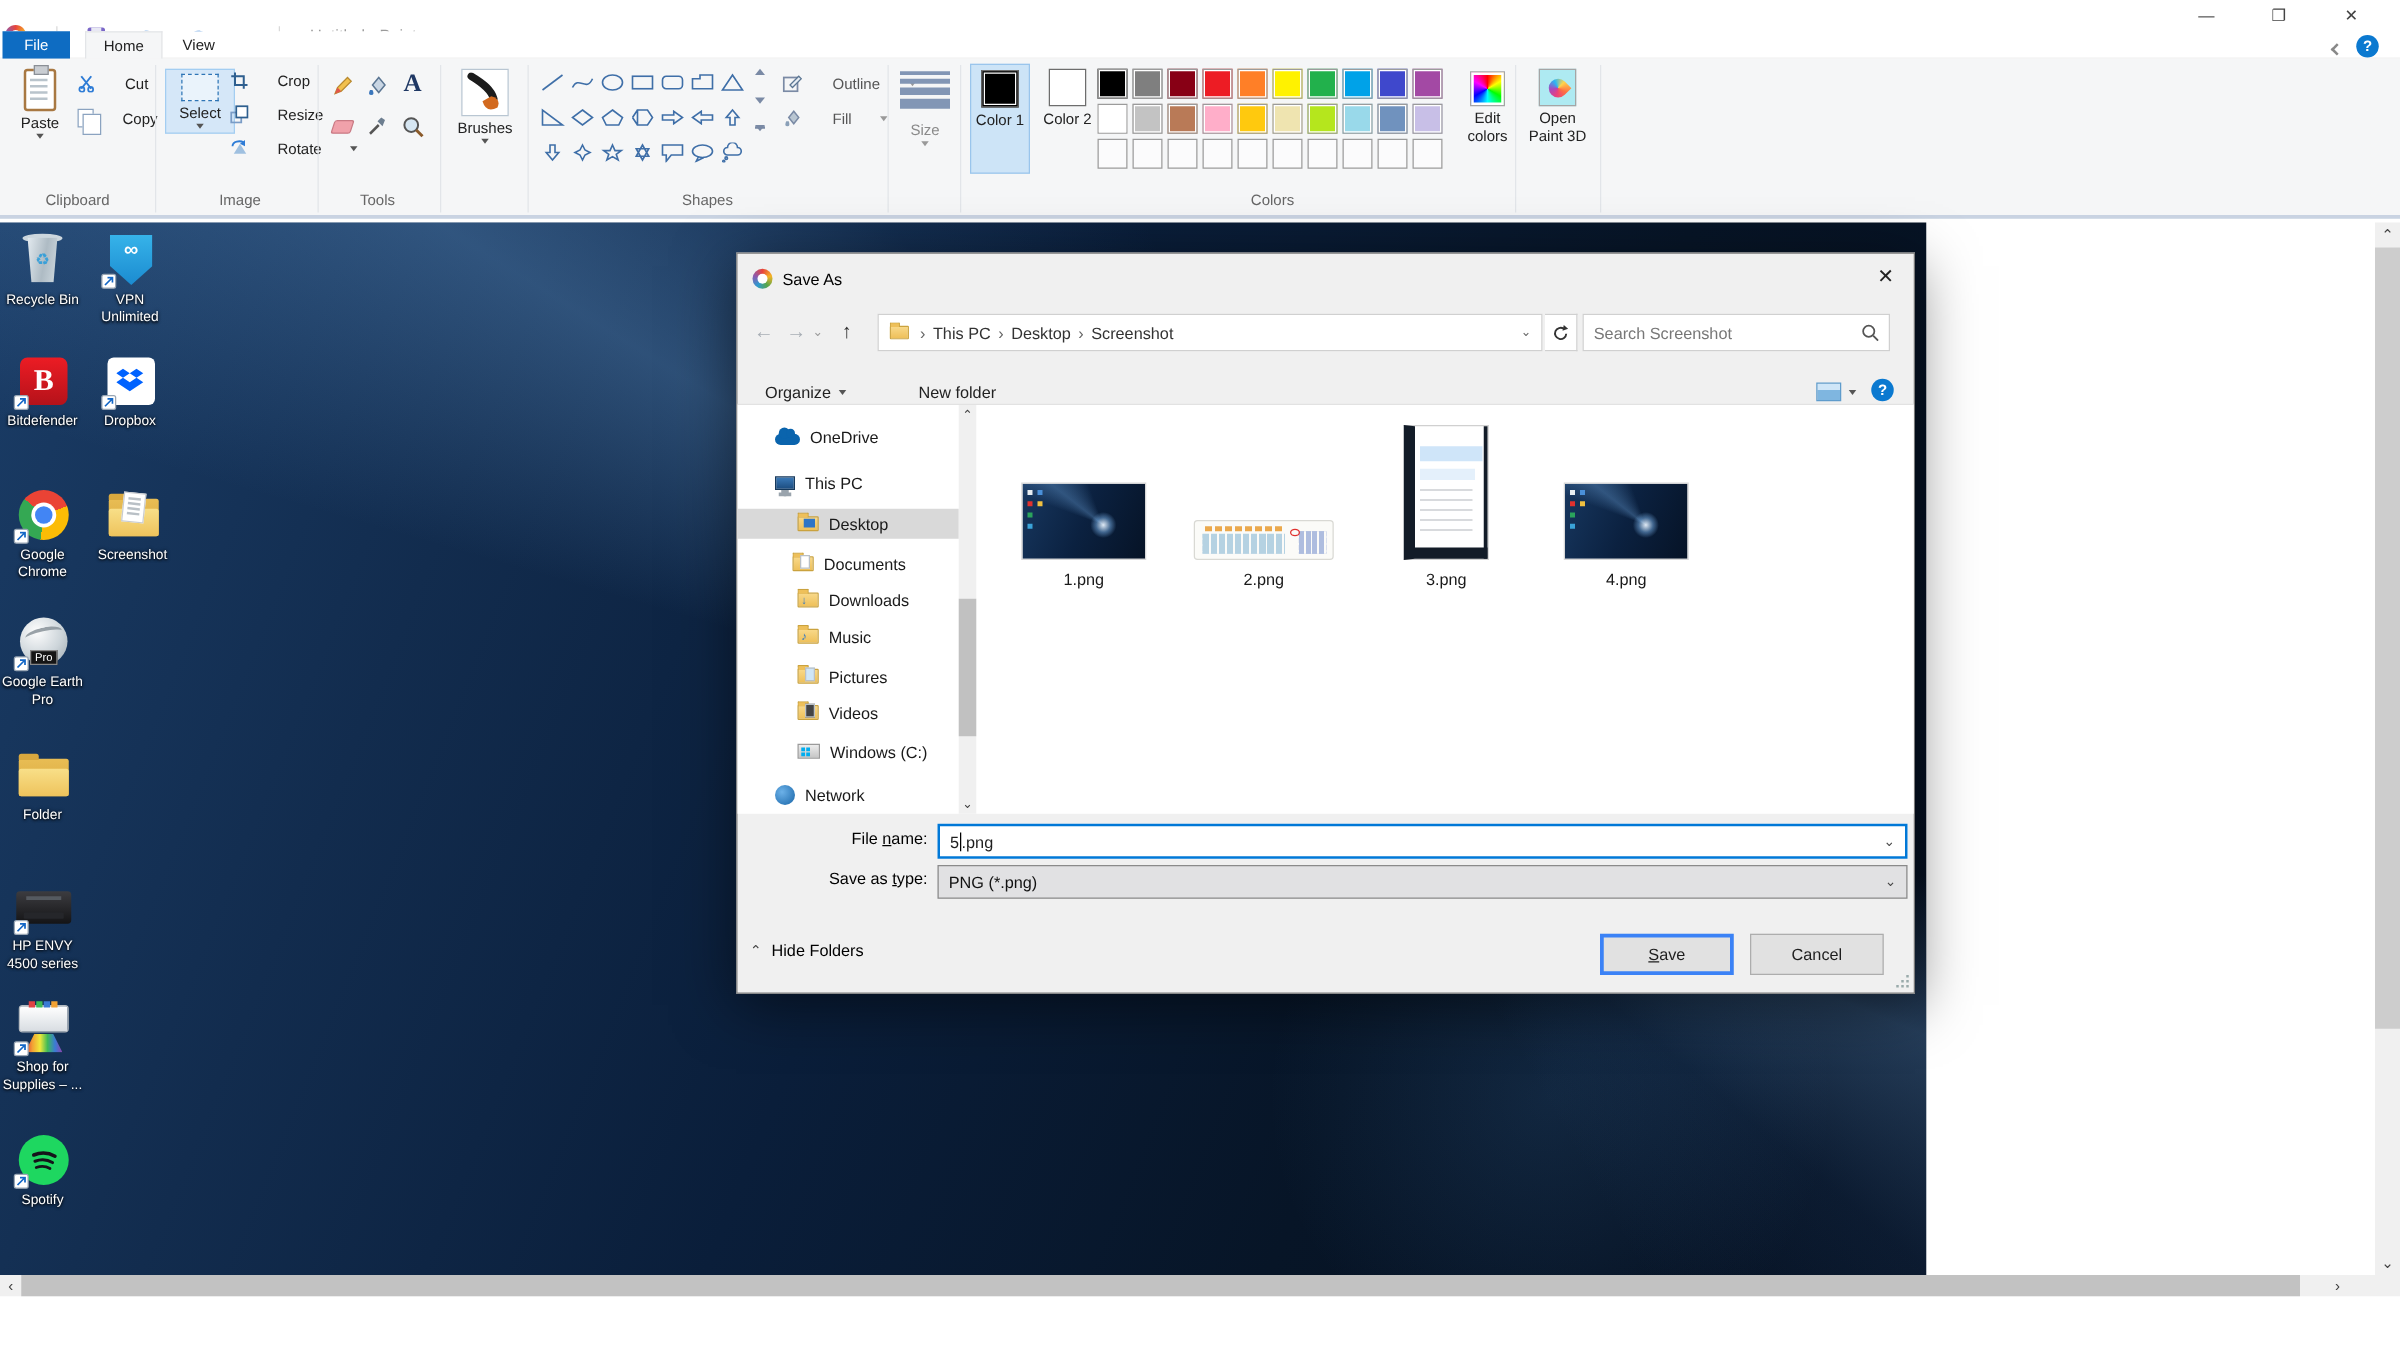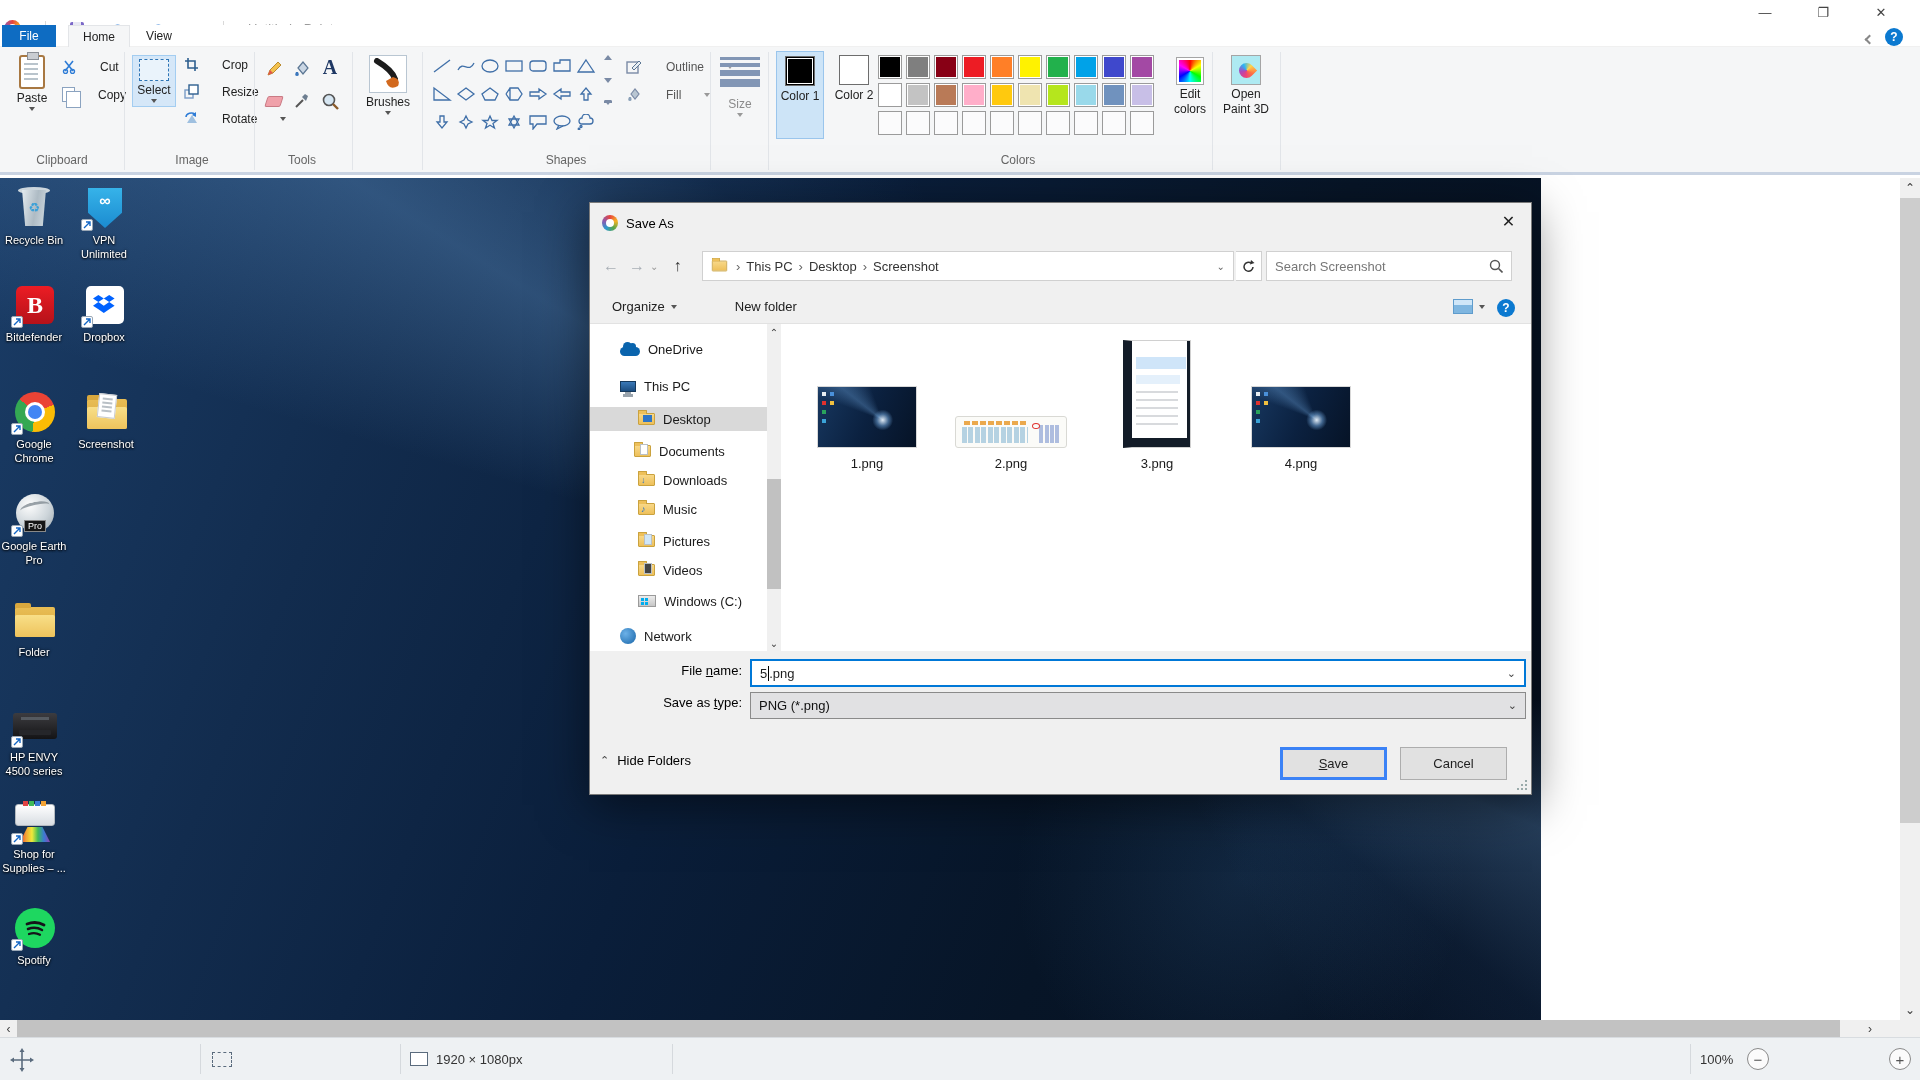--- a/index.html
+++ b/index.html
@@ -115,21 +115,21 @@
   .dlg-title{position:absolute;left:0;top:0;right:0;height:40px;display:flex;align-items:center;padding-left:12px;gap:8px;font-size:13px;color:#000;}
   .dlg-x{position:absolute;right:0;top:0;width:45px;height:36px;display:flex;align-items:center;justify-content:center;font-size:16px;color:#222;}
   .navrow{position:absolute;left:0;top:44px;right:0;height:38px;display:flex;align-items:center;}
   .navarrow{font-size:16px;width:26px;text-align:center;}
   .dis{color:#a8aeb5;}
   .addrbar{position:absolute;left:112px;top:48px;width:532px;height:30px;background:#fff;border:1px solid #d0d0d0;display:flex;align-items:center;font-size:13px;color:#333;}
   .crumb{padding:0 6px;}
   .csep{color:#666;font-size:13px;}
   .refreshbtn{position:absolute;left:646px;top:48px;width:26px;height:30px;background:#fff;border:1px solid #d0d0d0;border-left:none;display:flex;align-items:center;justify-content:center;}
   .searchbox{position:absolute;left:676px;top:48px;width:246px;height:30px;background:#fff;border:1px solid #d0d0d0;display:flex;align-items:center;justify-content:space-between;padding:0 8px;font-size:13px;color:#777;}
-  .dlg-toolbar{position:absolute;left:0;top:96px;right:0;height:34px;display:flex;align-items:flex-start;font-size:13px;color:#222;}
+  .dlg-toolbar{position:absolute;left:0;top:84px;right:0;height:34px;display:flex;align-items:flex-end;font-size:13px;color:#222;}
   .dlg-sepline{position:absolute;left:0;top:120px;right:0;height:1px;background:#e2e2e2;}
   .dlg-body{position:absolute;left:0;top:121px;right:0;height:327px;background:#fff;}
   .siderow{position:absolute;height:24px;display:flex;align-items:center;gap:8px;font-size:13px;color:#1a1a1a;padding-left:0;}
   .siderow.sel{background:#d9d9d9;}
   .sscroll{position:absolute;left:177px;top:0;width:14px;height:327px;background:#f0f0f0;}
   .ssthumb{position:absolute;left:0;top:155px;width:14px;height:110px;background:#c1c1c1;}
   .fold{width:17px;height:12px;background:linear-gradient(#f8d888,#eec05a);border:1px solid #caa23e;border-radius:1px;position:relative;flex:none;}
   .fold::before{content:"";position:absolute;top:-4px;left:-1px;width:7px;height:3px;background:#eec05a;border:1px solid #caa23e;border-bottom:none;border-radius:1px 1px 0 0;}
   .fold .g{position:absolute;left:2px;top:-1px;font-size:9px;line-height:12px;color:#2e75c6;}
   .fold .pg{position:absolute;left:5px;top:-2px;width:8px;height:11px;background:#fff;border:1px solid #b9c0c6;}
@@ -224,21 +224,21 @@
         </svg>
       <span>Cut</span>
     </div>
     <div class="rbtn-sm" style="left:62px;top:40px;">
       <span class="copy-icon"></span>
       <span>Copy</span>
     </div>
     <div class="glabel" style="left:10px;width:104px;">Clipboard</div>
     <div class="gsep" style="left:124px;"></div>
 
-    <div class="rbtn-big" style="left:132px;top:8px;width:44px;background:#d5e7f8;border:1px solid #a3cdf1;padding:3px 0;">
+    <div class="rbtn-big" style="left:132px;top:8px;width:56px;background:#d5e7f8;border:1px solid #a3cdf1;padding:3px 0;">
       <span class="select-box"></span>
       <span>Select</span>
       <span class="dd"></span>
     </div>
     <div class="rbtn-sm" style="left:184px;top:10px;">
       <svg width="15" height="15">
           <path d="M4 1 V11 H14 M1 4 H11 V14" fill="none" stroke="#2e5f8f" stroke-width="1.6"></path>
         </svg>
       <span>Crop</span>
     </div>
@@ -599,37 +599,20 @@
     <div class="vthumb"></div>
     <div class="sbarrow" style="left:0;top:822px;width:20px;height:20px;">⌄</div>
   </div>
 
   <div class="hscroll">
     <div class="sbarrow" style="left:0;top:0;width:17px;height:17px;">‹</div>
     <div class="hthumb"></div>
     <div class="sbarrow" style="left:1858px;top:0;width:24px;height:17px;">›</div>
   </div>
 
-  <div class="statusbar">
-    <svg class="a" style="left:10px;top:10px;" width="24" height="24">
-        <path d="M12 2 V22 M2 12 H22" stroke="#5a6b7d" stroke-width="1.6"></path>
-        <path d="M12 0 L9.5 4 H14.5 Z M12 24 L9.5 20 H14.5 Z M0 12 L4 9.5 V14.5 Z M24 12 L20 9.5 V14.5 Z" fill="#5a6b7d"></path>
-      </svg>
-    <div class="ssep" style="left:200px;"></div>
-    <span class="a" style="left:212px;top:14px;width:20px;height:15px;border:1.3px dashed #5a6b7d;"></span>
-    <div class="ssep" style="left:400px;"></div>
-    <span class="a" style="left:410px;top:14px;width:18px;height:14px;border:1.5px solid #5a6b7d;background:#fff;"></span>
-    <span class="a" style="left:436px;top:14px;font-size:13px;">1920 × 1080px</span>
-    <div class="ssep" style="left:672px;"></div>
-    <div class="ssep" style="left:1690px;"></div>
-    <span class="a" style="left:1700px;top:14px;font-size:13px;">100%</span>
-    <div class="zoomcirc" style="left:1747px;top:10px;">−</div>
-
-    <div class="zoomcirc" style="left:1889px;top:10px;">+</div>
-  </div>
 
   <div class="dialog">
     <div class="dlg-title">
       <span class="logo" style="width:16px;height:16px;"></span>
       <span>Save As</span>
     </div>
     <div class="dlg-x">✕</div>
 
     <div class="navrow">
       <span class="navarrow dis" style="margin-left:8px;">←</span>

